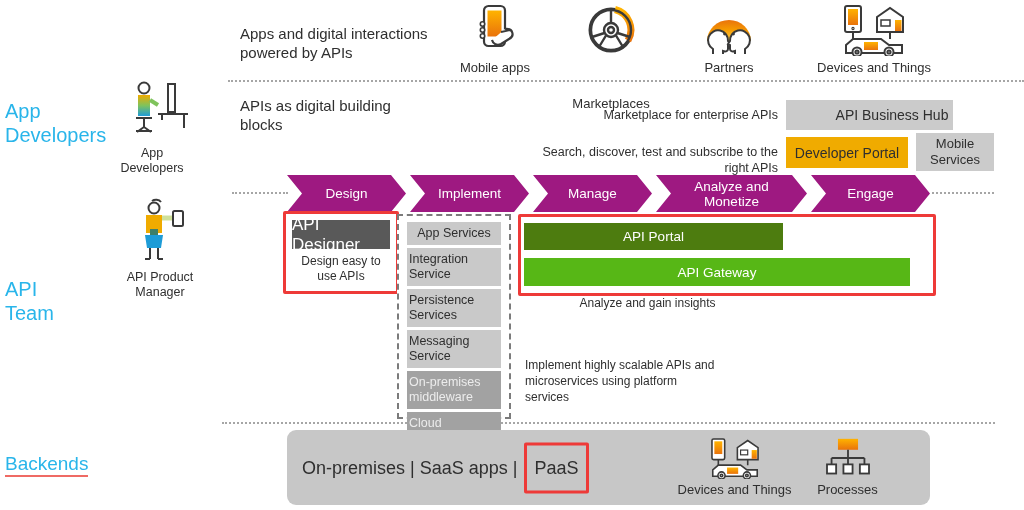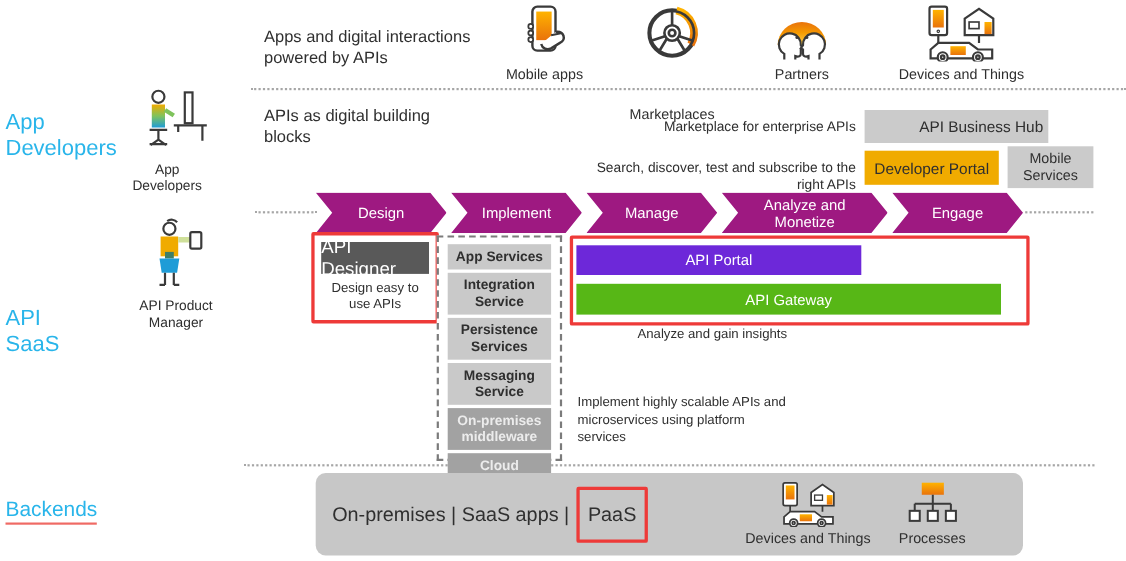--- a/index.html
+++ b/index.html
@@ -12,21 +12,21 @@
   .chan{display:flex;flex-direction:column;align-items:center;gap:4px;text-align:center;}
   .chan .lbl{font-size:13px;color:#2f2f2f;white-space:nowrap;}
   .btn{display:flex;align-items:center;justify-content:center;text-align:center;font-size:14px;color:#2f2f2f;background:#cbcbcb;line-height:16px;}
   .btn.orange{background:#f0ab00;}
   .chevband{display:flex;gap:4px;}
   .chev{flex:1;background:#9e1981;color:#fff;font-size:13.5px;line-height:15px;display:flex;align-items:center;justify-content:center;text-align:center;
         clip-path:polygon(0 0,calc(100% - 15px) 0,100% 50%,calc(100% - 15px) 100%,0 100%,15px 50%);}
   .redbox{border:3px solid #ee3a38;border-radius:2px;background:#fff;}
   .darkbtn{background:#595959;color:#fff;font-size:17px;display:flex;align-items:center;justify-content:center;}
   .svcbox{border:2px dashed #7b7b7b;display:flex;flex-direction:column;gap:3px;padding:6px 8px;box-sizing:border-box;background:#fff;}
-  .svc{font-size:12.5px;line-height:15px;text-align:center;padding:4px 2px;background:#c9c9c9;color:#2f2f2f;display:flex;align-items:center;justify-content:center;flex:1;font-weight:bold;}
+  .svc{font-size:12.5px;line-height:15px;padding:4px 2px;background:#c9c9c9;color:#2f2f2f;display:flex;align-items:center;justify-content:center;flex:1;}
   .svc.dark{background:#a2a2a2;color:#ececec;}
   .bar{display:flex;align-items:center;justify-content:center;color:#fff;font-size:13.5px;}
   .greybox{background:#c7c7c7;border-radius:9px;}
   .backend-text{font-size:18px;color:#2f2f2f;white-space:nowrap;}
   .paas{display:inline-block;border:3px solid #ee3a38;padding:12px 7px;margin-left:7px;border-radius:2px;}
   .bicon{display:flex;flex-direction:column;align-items:center;gap:3px;}
   .bicon .lbl{font-size:13px;color:#2f2f2f;white-space:nowrap;}
   .persona-cap{font-size:12.5px;line-height:15px;text-align:center;color:#2f2f2f;}
   .underline-red{border-bottom:2px solid #ef6a64;padding-bottom:1px;}
 </style>
@@ -53,21 +53,21 @@
       </radialGradient>
     </defs>
   </svg>
 
   <div class="abs dotline" style="left:228px;top:80px;width:796px;"></div>
   <div class="abs dotline" style="left:232px;top:192px;width:56px;"></div>
   <div class="abs dotline" style="left:932px;top:192px;width:62px;"></div>
   <div class="abs dotline" style="left:222px;top:422px;width:773px;"></div>
 
   <div class="abs cyan-label" style="left:5px;top:99px;width:130px;">App Developers</div>
-  <div class="abs cyan-label" style="left:5px;top:277px;width:70px;">API SaaS</div>
+  <div class="abs cyan-label" style="left:5px;top:277px;width:70px;">API Team</div>
   <div class="abs cyan-label" style="left:5px;top:452px;font-size:19px;">
     <span class="underline-red">Backends</span>
   </div>
 
   <div class="abs" style="left:110px;top:80px;width:84px;">
     <svg width="84" height="62" viewBox="0 0 84 62">
       <g fill="none" stroke="#3a3a3a" stroke-width="2">
         <circle cx="34" cy="8" r="5.5" fill="#fff"></circle>
         <path d="M28 15 h12 v21 h-12 z" fill="url(#gTorso)" stroke="none"></path>
         <path d="M40 20 l8 5" stroke="#7fc35c" stroke-width="4"></path>
@@ -187,21 +187,21 @@
   <div class="abs svcbox" style="left:397px;top:214px;width:114px;height:205px;">
     <div class="svc">App Services</div>
     <div class="svc">Integration Service</div>
     <div class="svc">Persistence Services</div>
     <div class="svc">Messaging Service</div>
     <div class="svc dark">On-premises middleware</div>
     <div class="svc dark">Cloud Connector</div>
   </div>
 
   <div class="abs redbox" style="left:518px;top:214px;width:412px;height:76px;">
-    <div class="bar abs" style="left:3px;top:6px;width:259px;height:27px;background:#6d28d9;">API Portal</div>
+    <div class="bar abs" style="left:3px;top:6px;width:259px;height:27px;background:#4d7c0f;">API Portal</div>
     <div class="bar abs" style="left:3px;top:41px;width:386px;height:28px;background:#57b716;">API Gateway</div>
   </div>
 
   <div class="abs" style="left:520px;top:295px;width:255px;text-align:center;font-size:12px;line-height:16px;">
     <div>Analyze and gain insights</div>
   </div>
 
   <div class="abs" style="left:525px;top:357px;width:198px;font-size:12px;line-height:16px;">Implement highly scalable APIs and microservices using platform services</div>
 
   <div class="abs greybox" style="left:287px;top:430px;width:643px;height:75px;">

